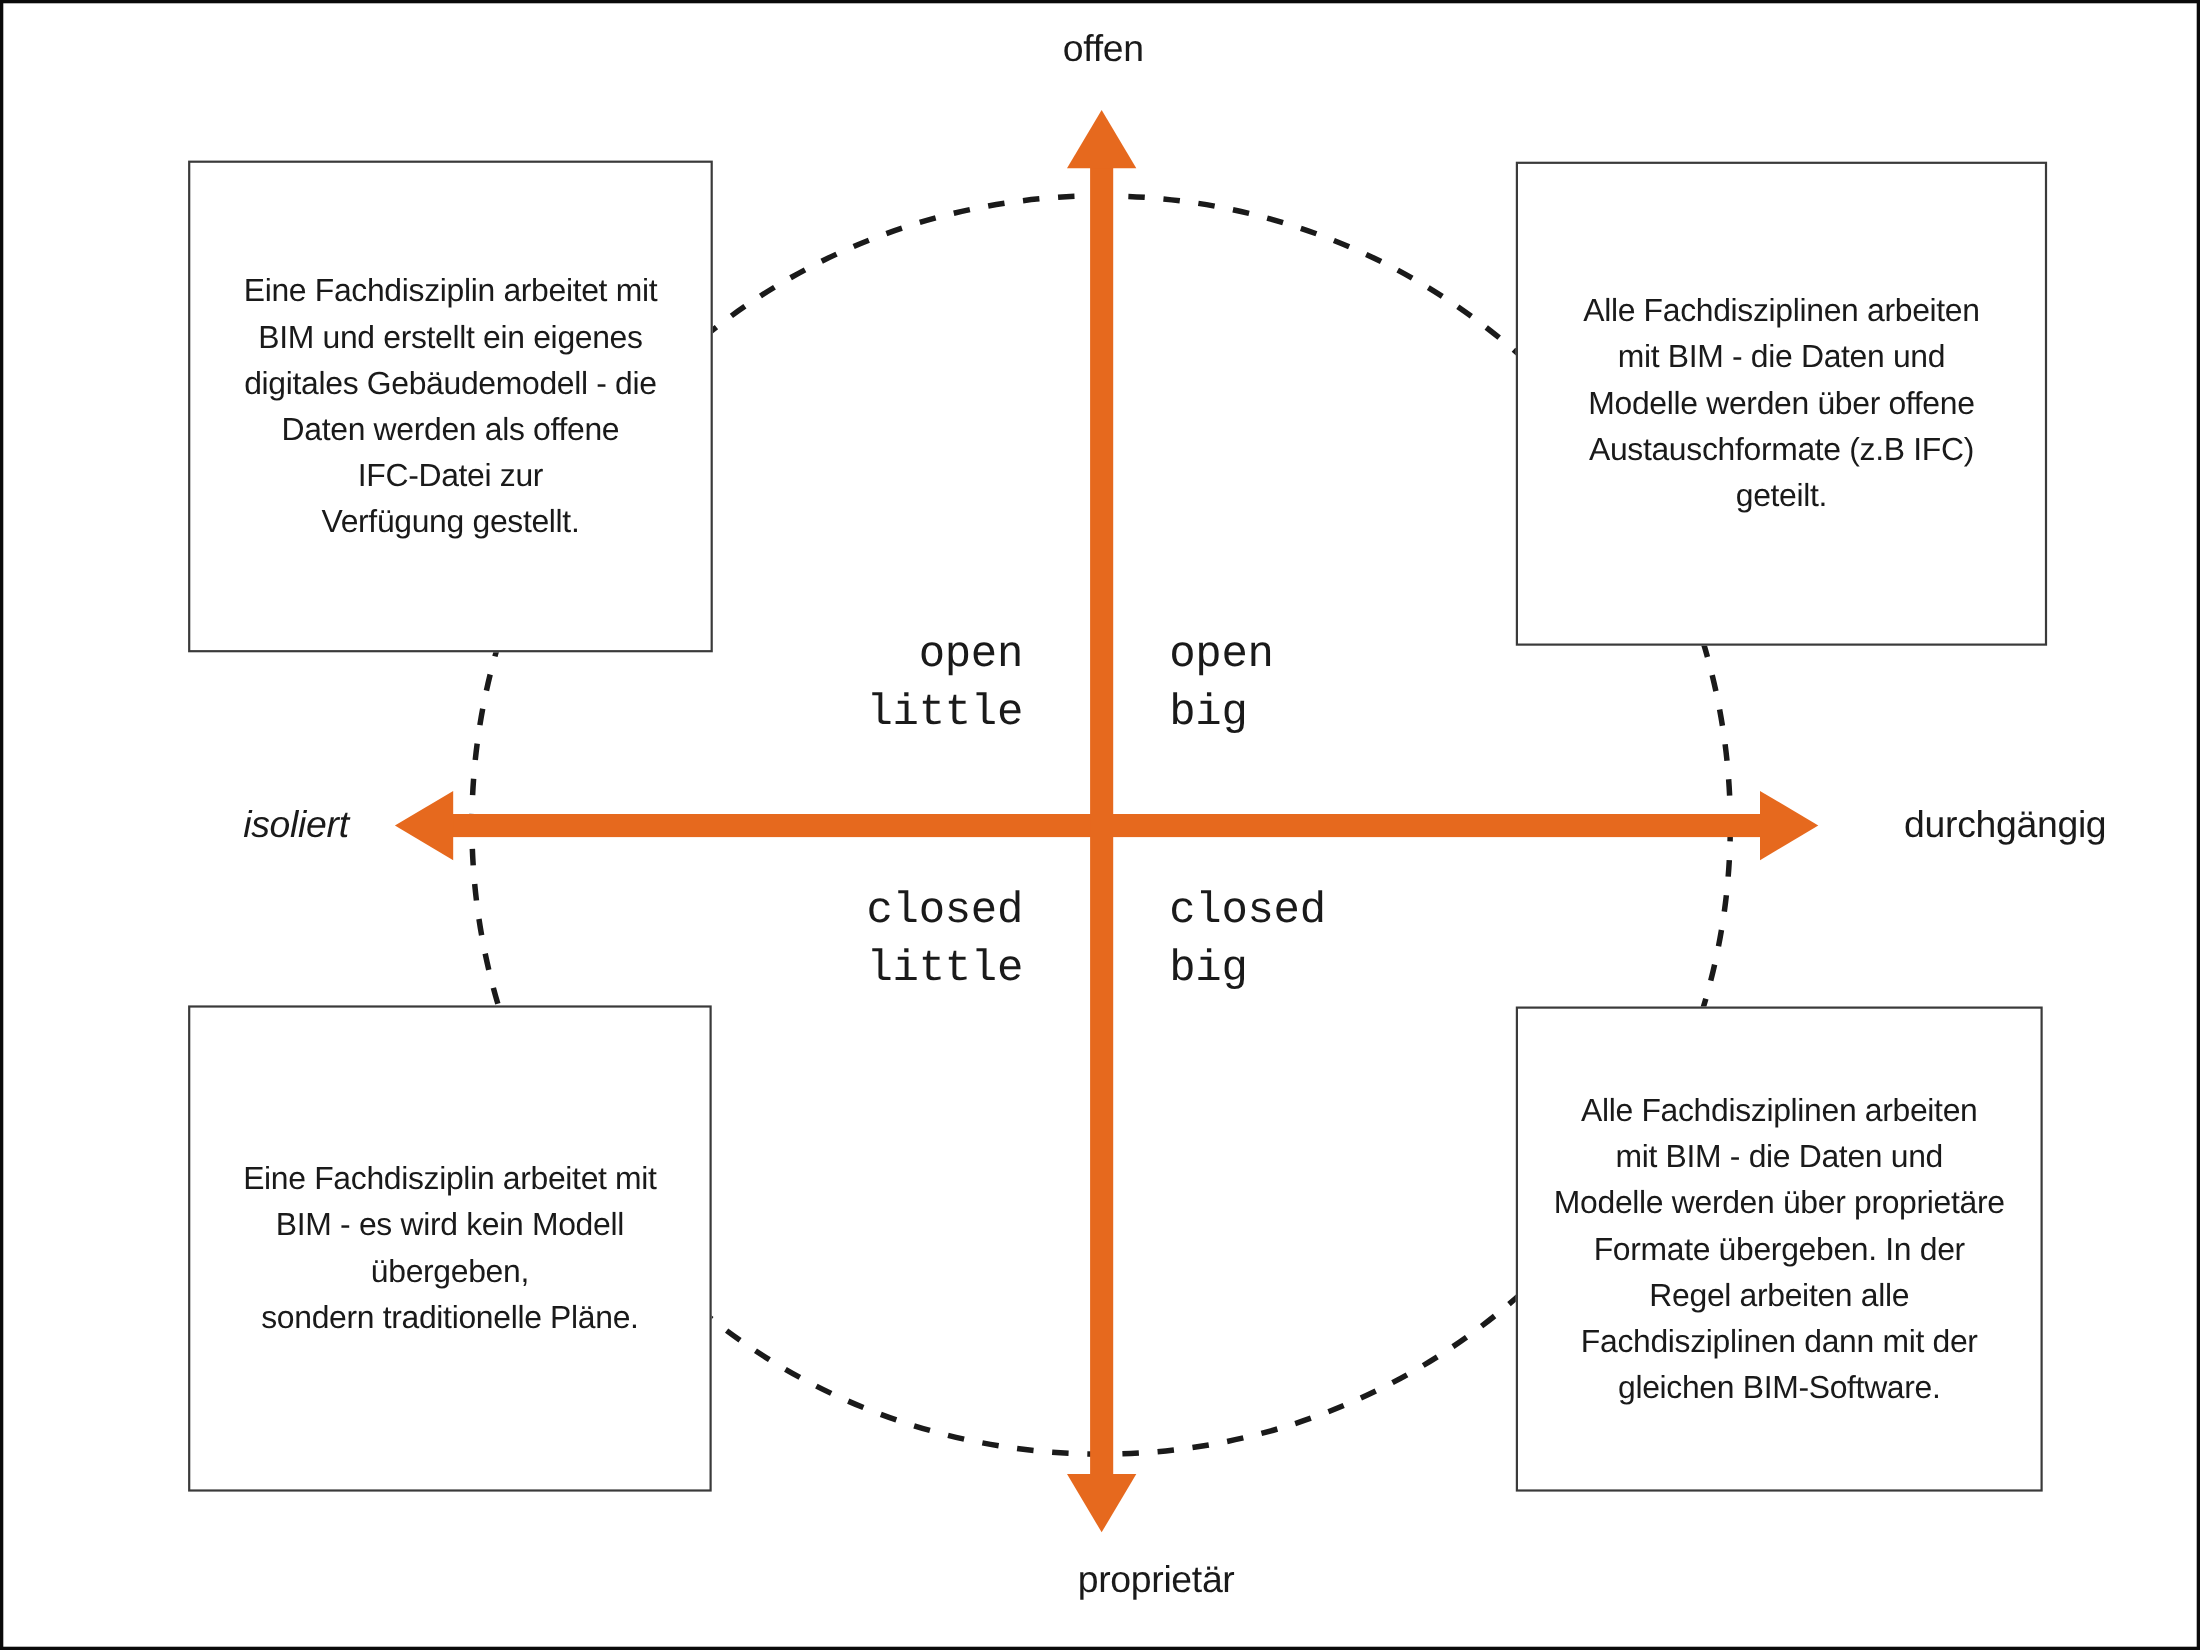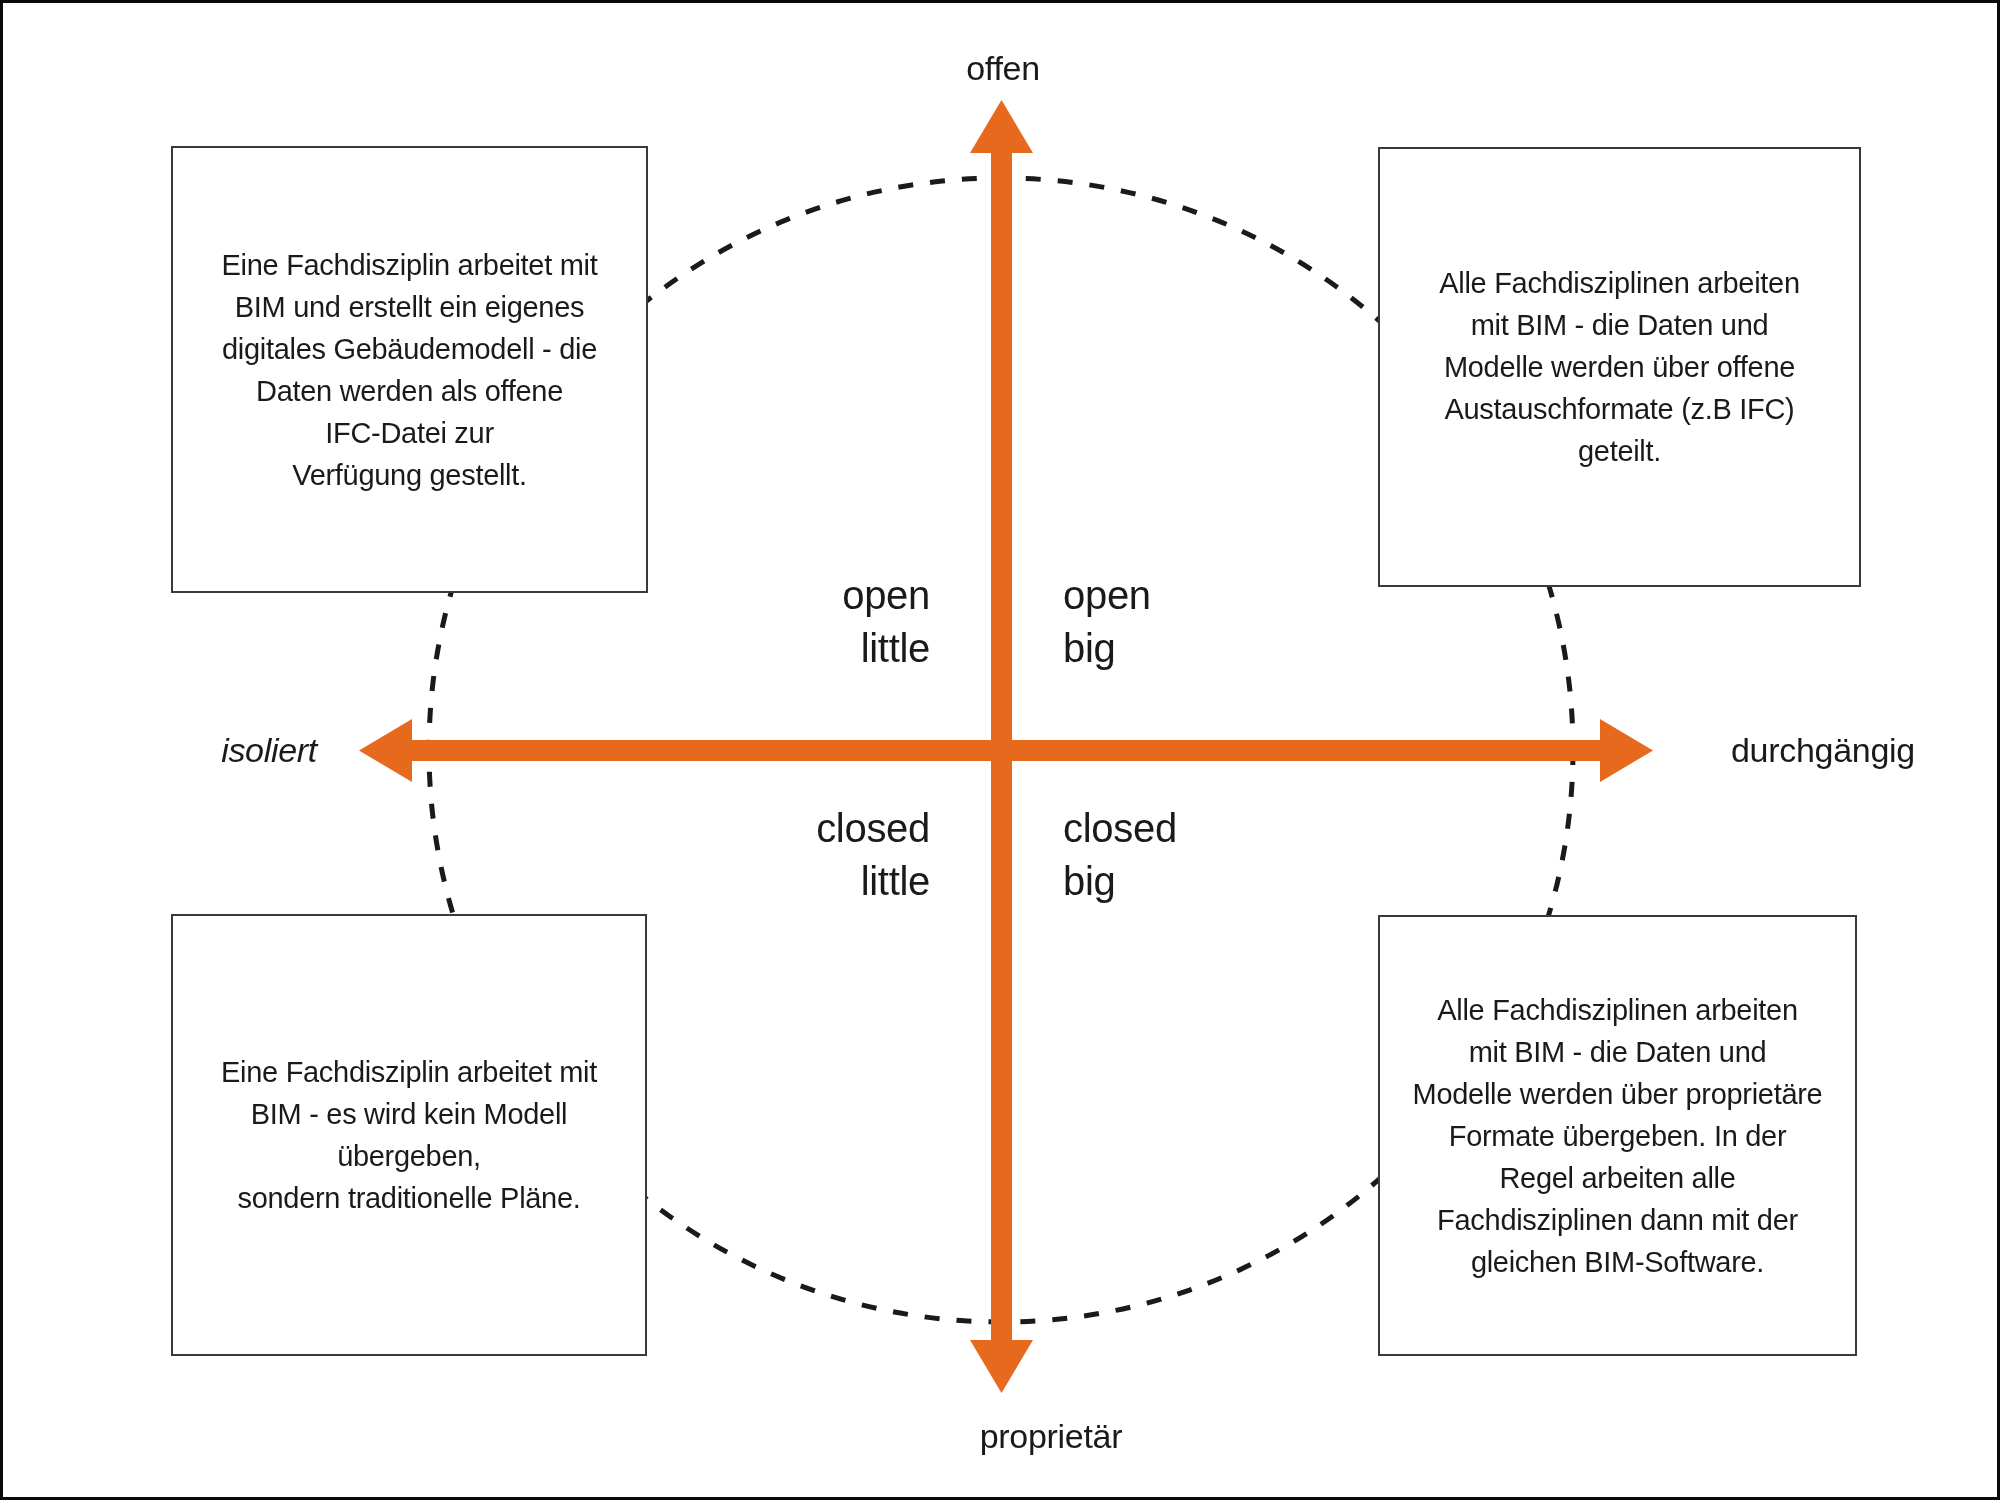--- a/index.html
+++ b/index.html
@@ -46,34 +46,35 @@
   .note-box.tr { left: 1375px; top: 144px; width: 483px; height: 440px; }
   .note-box.bl { left: 168px; top: 911px; width: 476px; height: 442px; }
   .note-box.br { left: 1375px; top: 912px; width: 479px; height: 441px; }
 
   .quad-label {
     position: absolute;
     font-size: 40px;
     line-height: 53px;
     white-space: pre-line;
     letter-spacing: -0.3px;
+    font-family: Liberation Mono, monospace;
   }
   .quad-label.tl { right: 1067px; top: 566px; text-align: right; }
   .quad-label.tr { left: 1060px; top: 566px; text-align: left; }
   .quad-label.bl { right: 1067px; top: 799px; text-align: right; }
   .quad-label.br { left: 1060px; top: 799px; text-align: left; }
 
   .axis-label {
     position: absolute;
     font-size: 34px;
     line-height: 42px;
     white-space: nowrap;
     letter-spacing: -0.3px;
   }
-  .axis-label.top    { left: 1000px; top: 44px;   transform: translateX(-50%); text-align: center; }
+  .axis-label.top    { left: 1000px; top: 20px;   transform: translateX(-50%); text-align: center; }
   .axis-label.bottom { left: 1000px; top: 1412px; transform: translateX(-50%); margin-left: 48px; }
   .axis-label.left   { right: 1680px; top: 726px; text-align: right; font-style: italic; }
   .axis-label.right  { left: 1728px;  top: 726px; text-align: center; }
 </style>
 </head>
 <body>
 
 <div class="canvas">
 
   <svg class="layer" viewBox="0 0 2000 1500">

